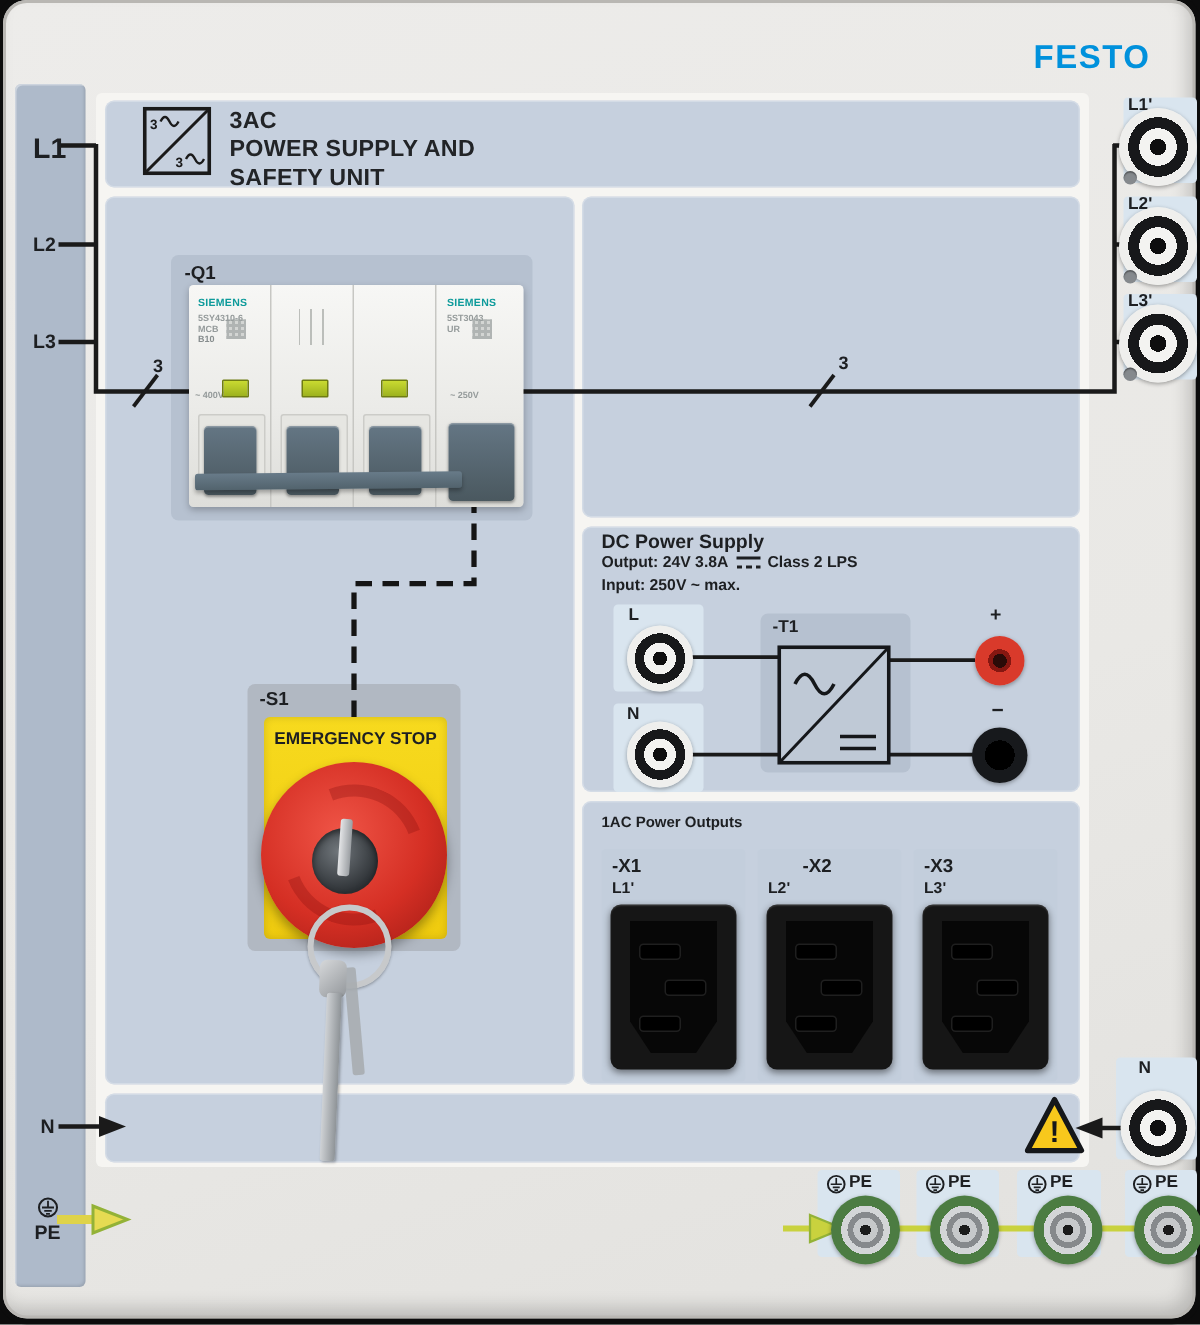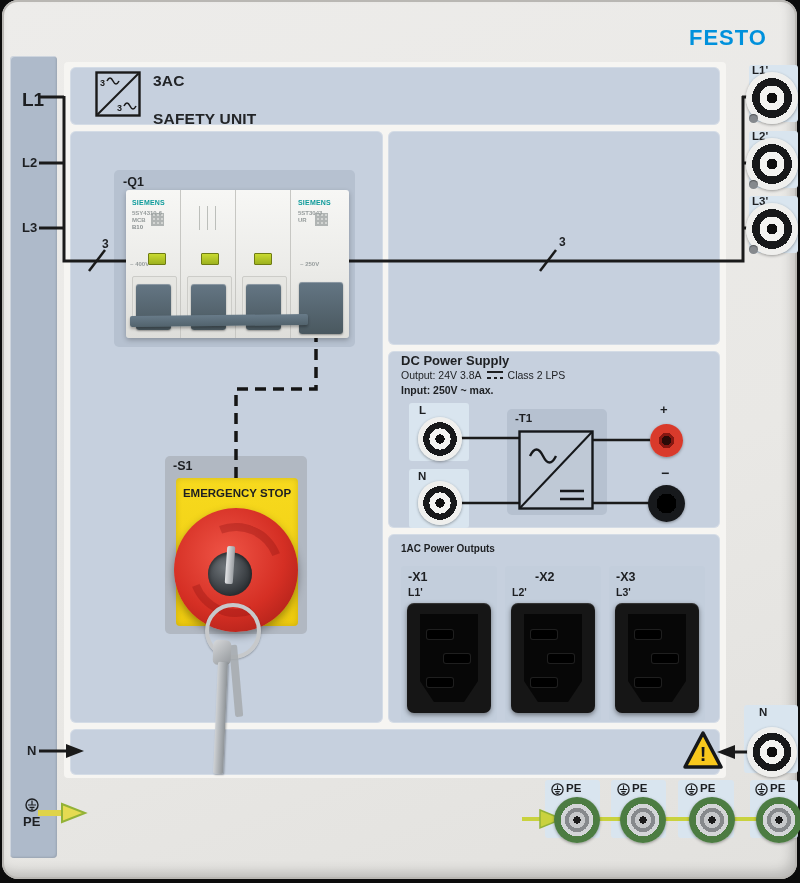--- a/index.html
+++ b/index.html
@@ -59,21 +59,21 @@
       background:linear-gradient(90deg,#cfd2d5,#8e9397);box-shadow:1px 1px 2px rgba(0,0,0,.3)}
   .key-shaft2{position:absolute;left:227px;top:645px;width:8px;height:72px;border-radius:2px;transform:rotate(-5deg);transform-origin:top center;
       background:#a6aaae;opacity:.85}
   
   .outlet{position:absolute;width:84px;height:110px;background:#161616;border-radius:7px;
       box-shadow:0 2px 5px rgba(0,0,0,.45), inset 0 1px 1px rgba(255,255,255,.14)}
   .outlet-face{position:absolute;inset:11px 13px;background:#070707;
       clip-path:polygon(0 0,100% 0,100% 76%,76% 100%,24% 100%,0 76%)}
   .slot{position:absolute;width:26px;height:9px;background:#000;border-radius:2px;box-shadow:0 0 0 1px #1f1f1f}
   
-  .dcline{position:absolute;display:flex;align-items:center;font-weight:normal;color:#1d1f22;font-size:10.5px;white-space:nowrap}
+  .dcline{position:absolute;display:flex;align-items:center;font-weight:bold;color:#1d1f22;font-size:10.5px;white-space:nowrap}
   .dc-sym{position:relative;display:inline-block;width:16px;height:10px;margin:0 5px}
   .dc-sym::before{content:"";position:absolute;left:0;right:0;top:1px;height:2px;background:#1d1f22}
   .dc-sym::after{content:"";position:absolute;left:0;right:0;bottom:1px;height:2px;
       background:repeating-linear-gradient(90deg,#1d1f22 0 3.5px,transparent 3.5px 6.5px)}
   .earth{display:inline-block}
 </style>
 </head>
 <body>
 
 <div class="panel">
@@ -134,20 +134,21 @@
 
   <svg class="abs" style="left:92px;top:70px" width="48" height="48" viewBox="0 0 48 48">
     <rect x="2.5" y="2.5" width="43" height="43" fill="none" stroke="#1a1a1a" stroke-width="2.4"></rect>
     <path d="M3.5 44.5 L44.5 3.5" stroke="#1a1a1a" stroke-width="2"></path>
     <text x="6" y="16" font-size="9" font-weight="bold" fill="#1a1a1a">3</text>
     <path d="M13 11 q3 -6 6 0 q3 6 6 0" stroke="#1a1a1a" stroke-width="1.6" fill="none"></path>
     <text x="23" y="41" font-size="9" font-weight="bold" fill="#1a1a1a">3</text>
     <path d="M30 36 q3 -6 6 0 q3 6 6 0" stroke="#1a1a1a" stroke-width="1.6" fill="none"></path>
   </svg>
   <div class="lbl title-line" style="left:151px;top:71px">3AC</div>
+  <div class="lbl title-line" style="left:151px;top:90px">POWER SUPPLY AND</div>
   <div class="lbl title-line" style="left:151px;top:109px">SAFETY UNIT</div>
   <div class="festo">FESTO</div>
 
   <div class="lbl" style="left:20px;top:89px;font-size:19px">L1</div>
   <div class="lbl" style="left:20px;top:155px;font-size:13px">L2</div>
   <div class="lbl" style="left:20px;top:220px;font-size:13px">L3</div>
   <div class="lbl" style="left:25px;top:743px;font-size:13px">N</div>
   <svg class="abs earth" style="left:23px;top:798px" width="14" height="14" viewBox="0 0 14 14">
     <circle cx="7" cy="7" r="6" fill="none" stroke="#1d1f22" stroke-width="1.4"></circle>
     <path d="M7 2.5 V7 M3 7 H11 M4.5 9.3 H9.5 M5.7 11.2 H8.3" stroke="#1d1f22" stroke-width="1.2" fill="none"></path>

